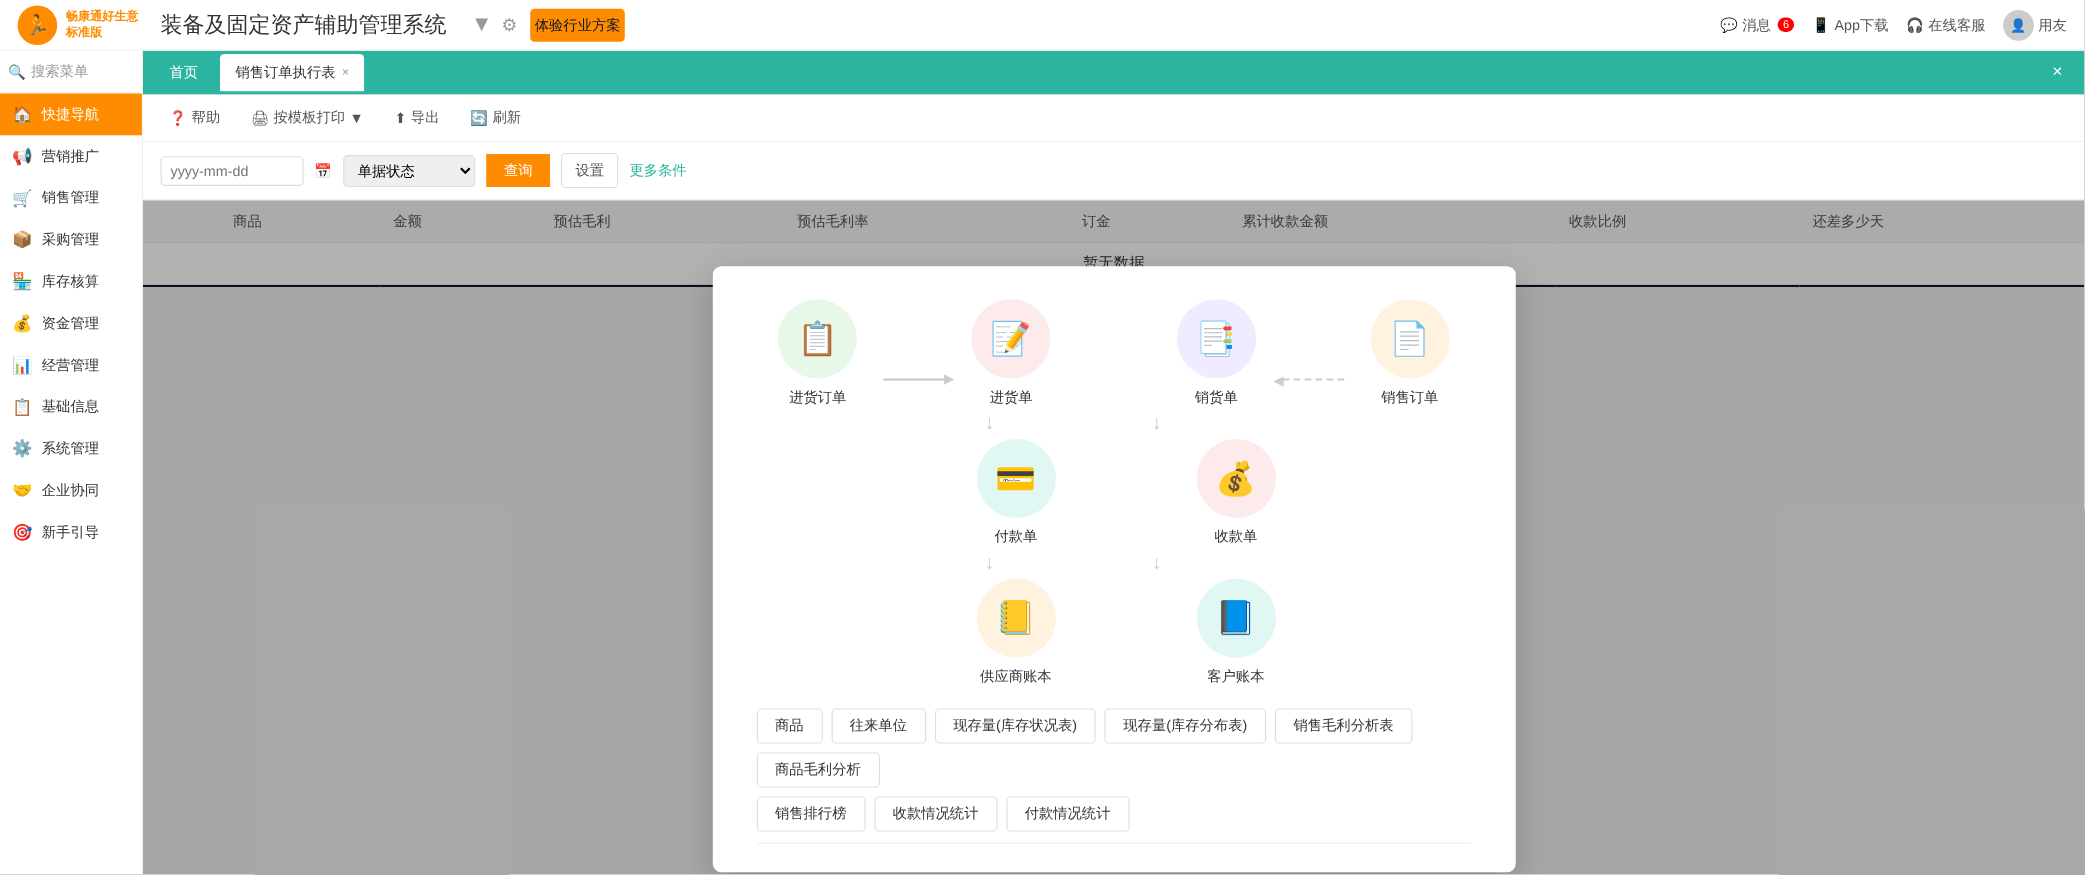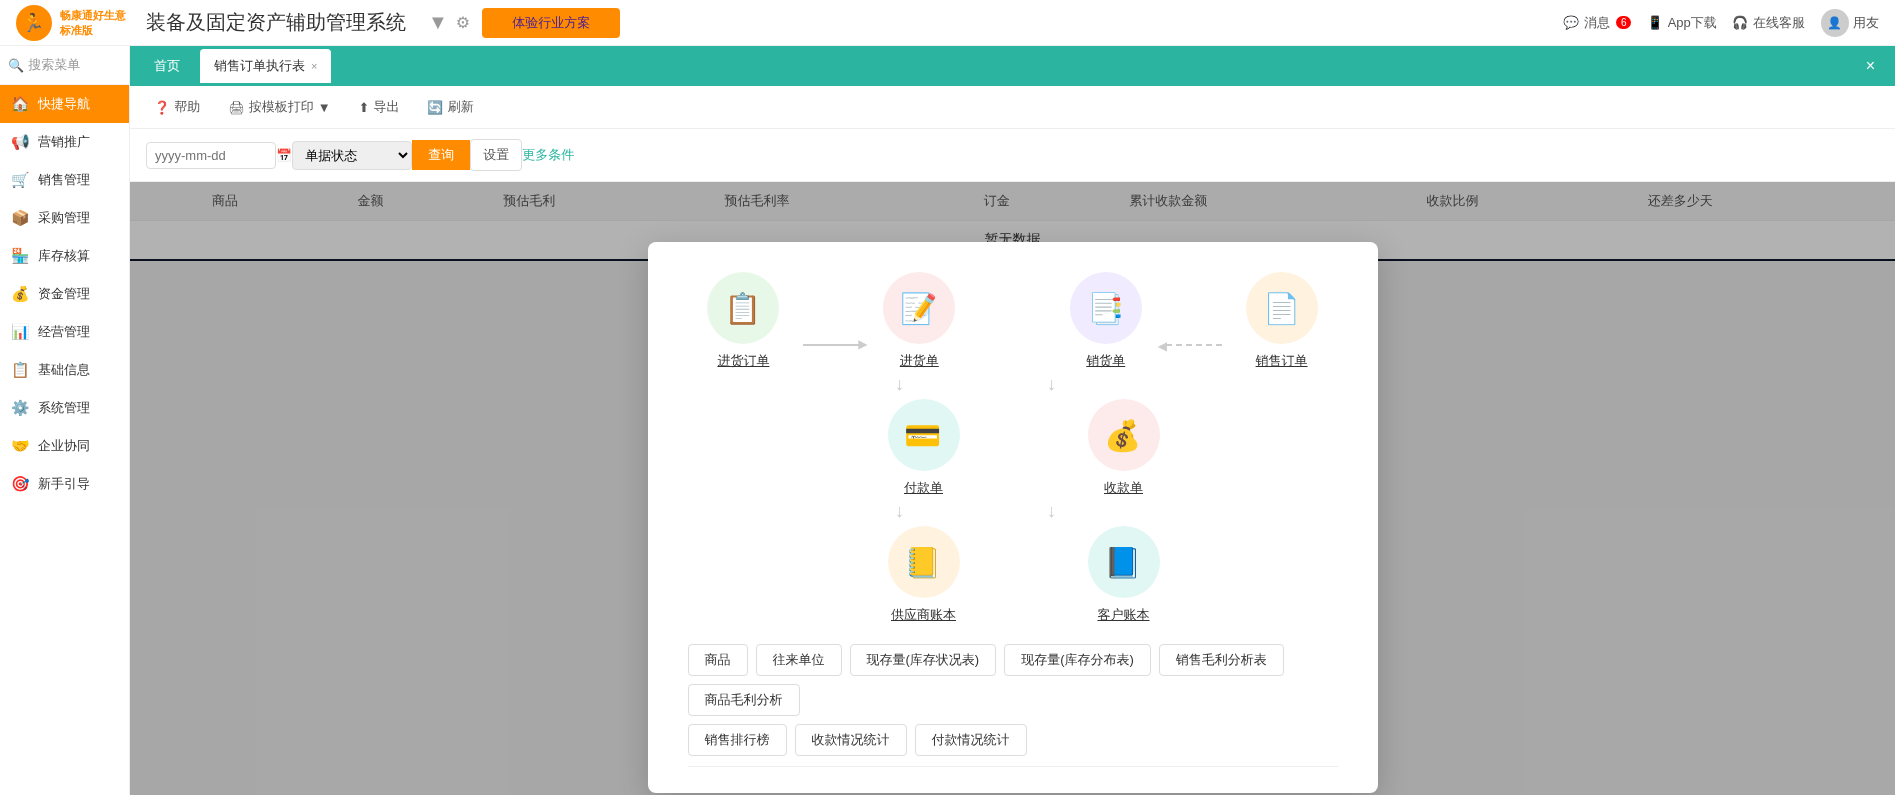--- a/index.html
+++ b/index.html
@@ -14,21 +14,21 @@
     .tab-bar { background: #2bb5a0; display: flex; align-items: center; height: 40px; padding: 0 8px; flex-shrink: 0; }
     .page-content { flex: 1; overflow: hidden; position: relative; background: #f0f0f0; }
 
     
     .logo-area { display: flex; align-items: center; gap: 8px; width: 130px; flex-shrink: 0; }
     .logo-icon { width: 36px; height: 36px; background: #ff8c00; border-radius: 50%; display: flex; align-items: center; justify-content: center; color: white; font-size: 18px; }
     .logo-text { font-size: 11px; color: #ff8c00; font-weight: bold; line-height: 1.3; }
     .system-title { display: flex; align-items: center; gap: 22px; color: #333; font-size: 20px; font-weight: 500; }
     .system-title-arrow { color: #999; }
     .settings-icon { color: #999; font-size: 16px; cursor: pointer; margin-left: 8px; }
-    .trial-btn { background: #ff8c00; color: #4c1d95; border: none; border-radius: 4px; padding: 6px 30px; font-size: 13px; cursor: pointer; margin-left: 12px; font-family: Liberation Serif, serif; }
+    .trial-btn { background: #ff8c00; color: #0f172a; border: none; border-radius: 4px; padding: 6px 4px; font-size: 13px; cursor: pointer; margin-left: 12px; font-family: Liberation Serif, serif; }
     .top-right { margin-left: auto; display: flex; align-items: center; gap: 16px; color: #555; font-size: 13px; }
     .top-right-item { display: flex; align-items: center; gap: 4px; cursor: pointer; }
     .badge { background: #f00; color: #fff; border-radius: 10px; font-size: 10px; padding: 1px 5px; margin-left: 2px; }
     .user-avatar { width: 28px; height: 28px; border-radius: 50%; background: #ccc; display: flex; align-items: center; justify-content: center; font-size: 12px; color: #666; }
 
     
     .sidebar-search { padding: 10px 8px; border-bottom: 1px solid #f0f0f0; }
     .sidebar-search-inner { display: flex; align-items: center; gap: 4px; color: #999; font-size: 13px; cursor: pointer; }
     .sidebar-item { display: flex; align-items: center; gap: 8px; padding: 10px 12px; cursor: pointer; color: #333; font-size: 13px; }
     .sidebar-item .item-icon { width: 18px; height: 18px; display: flex; align-items: center; justify-content: center; font-size: 15px; }
@@ -36,21 +36,21 @@
 
     
     .tab-home { color: #fff; padding: 0 16px; height: 40px; display: flex; align-items: center; font-size: 13px; cursor: pointer; }
     .tab-item { background: #fff; color: #333; padding: 0 14px; height: 34px; display: flex; align-items: center; gap: 6px; font-size: 13px; cursor: pointer; border-radius: 4px 4px 0 0; margin-left: 4px; }
     .tab-close { color: #999; font-size: 11px; cursor: pointer; }
     .tab-close-main { margin-left: auto; color: #fff; cursor: pointer; font-size: 16px; padding: 0 12px; }
 
     
     .content-toolbar { background: #fff; padding: 8px 16px; display: flex; align-items: center; gap: 12px; border-bottom: 1px solid #eee; flex-shrink: 0; }
     .toolbar-btn { display: flex; align-items: center; gap: 4px; color: #555; font-size: 13px; cursor: pointer; padding: 4px 8px; }
-    .search-bar { background: #fff; padding: 10px 16px; display: flex; align-items: center; border-bottom: 1px solid #eee; flex-shrink: 0; flex-wrap: wrap; }
+    .search-bar { background: #fff; padding: 10px 16px; display: flex; align-items: center; gap: 10px; border-bottom: 1px solid #eee; flex-shrink: 0; flex-wrap: wrap; }
     .date-input { border: 1px solid #ddd; border-radius: 4px; padding: 5px 8px; font-size: 13px; width: 130px; color: #999; }
     .select-input { border: 1px solid #ddd; border-radius: 4px; padding: 5px 8px; font-size: 13px; width: 120px; }
     .query-btn { background: #ff8c00; color: #fff; border: none; border-radius: 0; padding: 6px 16px; font-size: 13px; cursor: pointer; }
     .more-link { color: #2bb5a0; font-size: 13px; cursor: pointer; }
     .settings-btn { background: #fff; border: 1px solid #ddd; border-radius: 4px; padding: 6px 12px; font-size: 13px; cursor: pointer; color: #555; }
 
     
     .table-area { background: #fff; flex: 1; overflow: auto; }
     .data-table { width: 100%; border-collapse: collapse; font-size: 13px; }
     .data-table th { background: #f5f5f5; padding: 10px 12px; text-align: left; color: #555; font-weight: 500; border-bottom: 1px solid #eee; white-space: nowrap; }
@@ -59,21 +59,21 @@
 
     
     .modal-overlay { position: absolute; top: 0; left: 0; right: 0; bottom: 0; background: rgba(0,0,0,0.3); z-index: 100; display: flex; align-items: flex-start; justify-content: flex-start; padding-top: 0; }
     .modal { background: #fff; border-radius: 8px; width: 730px; margin: 60px auto; position: relative; box-shadow: 0 8px 32px rgba(0,0,0,0.18); overflow: hidden; }
     .modal-content { padding: 30px 40px 20px; }
 
     
     .flow-diagram { display: flex; flex-direction: column; gap: 0; }
     .flow-node { display: flex; flex-direction: column; align-items: center; gap: 8px; width: 120px; }
     .flow-circle { width: 72px; height: 72px; border-radius: 50%; display: flex; align-items: center; justify-content: center; font-size: 28px; }
-    .flow-label { font-size: 13px; color: #333; text-align: left; text-decoration: underline; }
+    .flow-label { font-size: 13px; color: #333; text-align: left; }
 
     
     .common-funcs { margin-top: 20px; }
     .common-funcs-title { font-size: 14px; color: #333; font-weight: 500; margin-bottom: 10px; }
     .func-buttons { display: flex; flex-wrap: wrap; gap: 8px; margin-bottom: 8px; }
     .func-btn { border: 1px solid #ddd; border-radius: 4px; padding: 6px 16px; font-size: 13px; cursor: pointer; background: #fff; color: #333; white-space: nowrap; }
 
     
     .modal-scroll { margin-top: 10px; border-top: 1px solid #eee; padding-top: 6px; display: flex; align-items: center; gap: 4px; }
 

